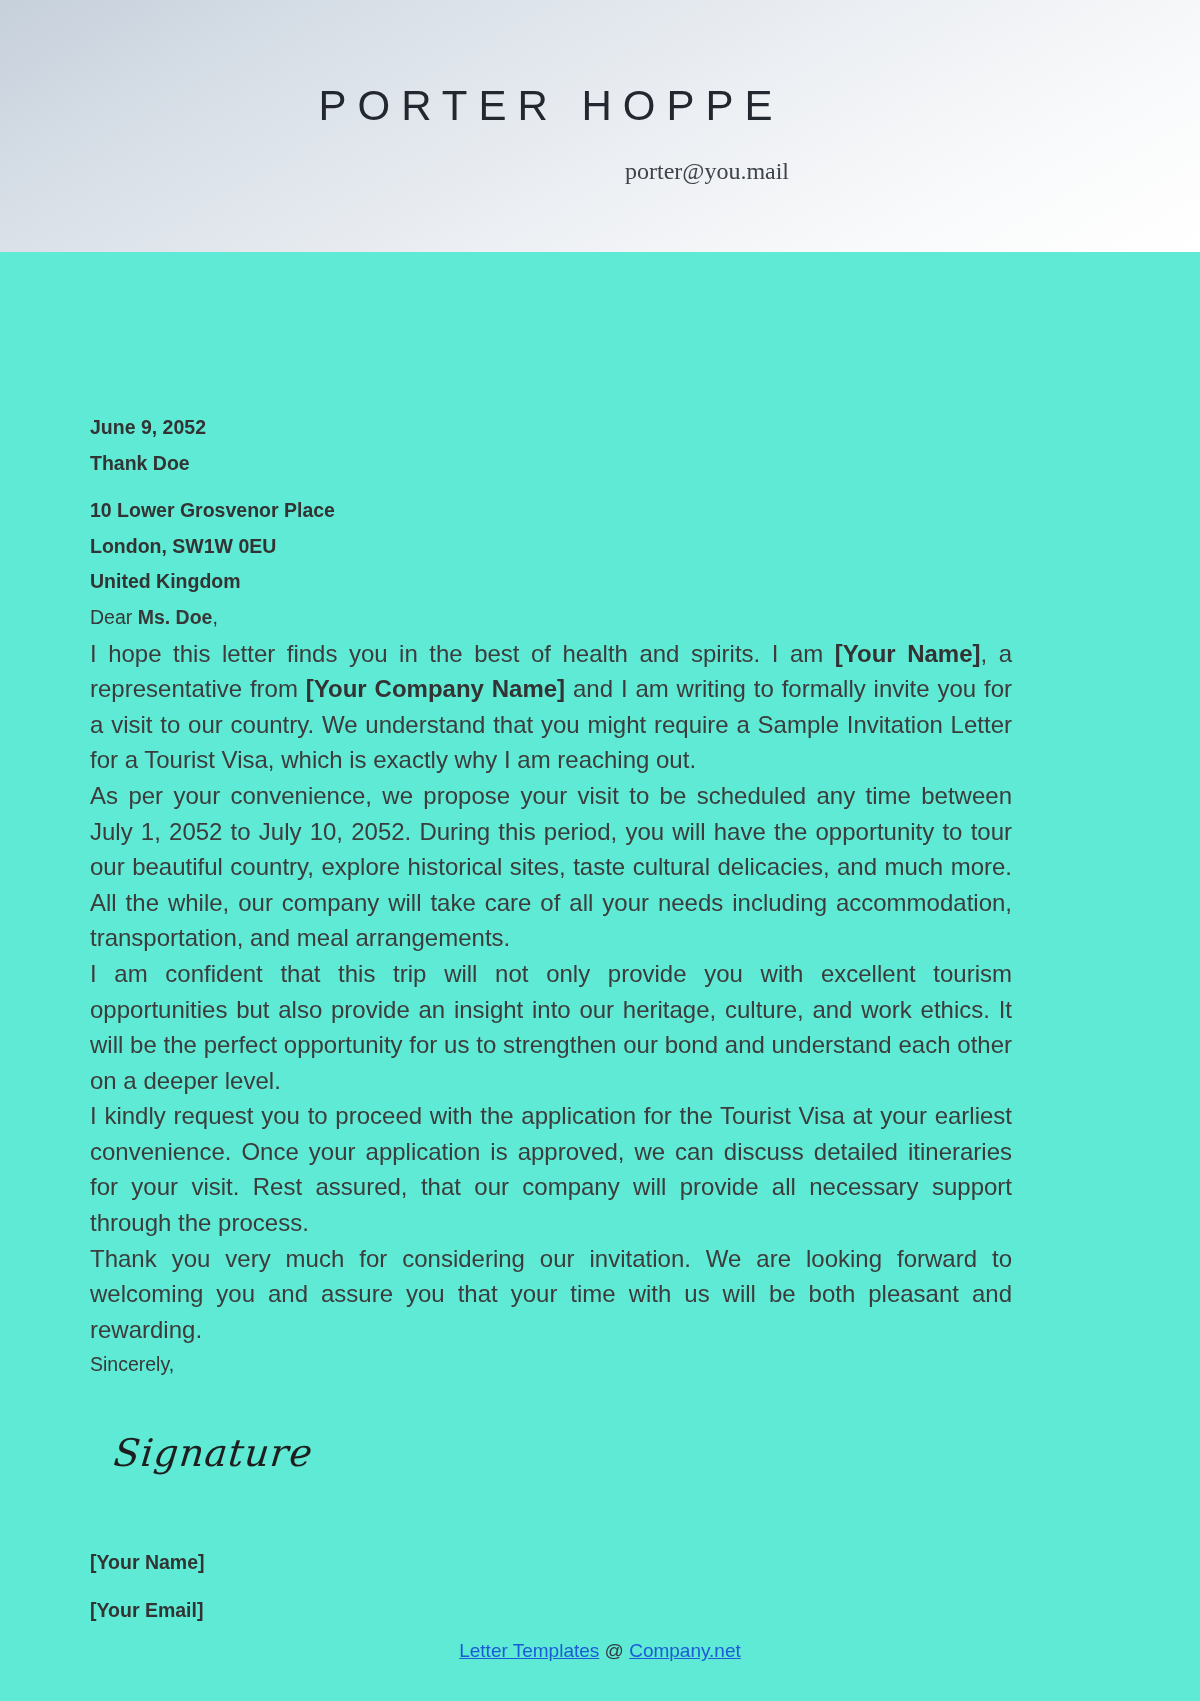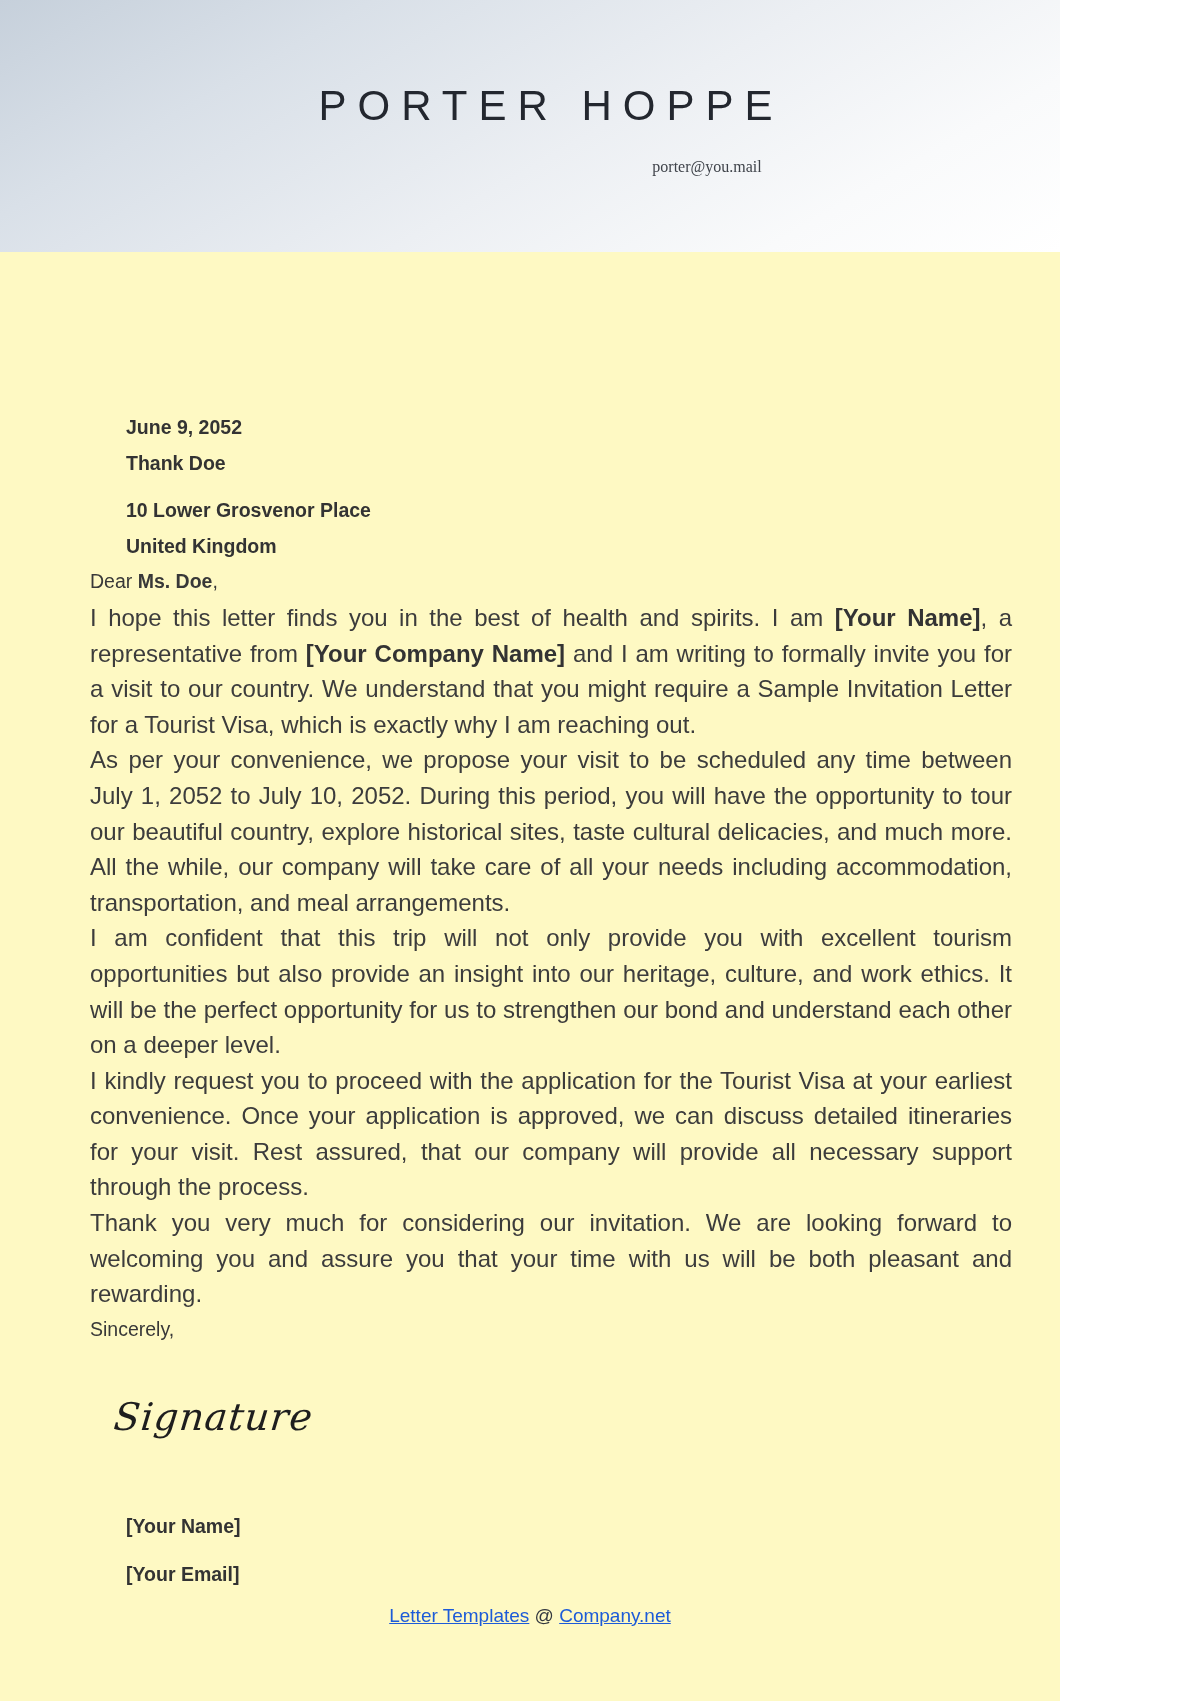--- a/index.html
+++ b/index.html
@@ -1,21 +1,21 @@
 <!DOCTYPE html>
 <html><head>
 <meta charset="utf-8">
 <style>
   html, body { margin: 0; padding: 0; background: #ffffff; }
   .page {
     position: relative;
-    width: 1060px;
+    width: 1200px;
     height: 1701px;
     overflow: hidden;
-    background: #fef9c3;
+    background: #5eead4;
     font-family: "Liberation Sans", sans-serif;
     color: #3a3a3a;
   }
   
   .letterhead {
     height: 252px;
     background: linear-gradient(150deg, #c6d0db 0%, #d9e0e8 25%, #eceff3 55%, #f9fafb 80%, #ffffff 100%);
   }
   .inner {
     width: 922px;
@@ -29,38 +29,37 @@
     font-weight: 400;
     letter-spacing: 11px;
     color: #23272f;
     font-family: "Liberation Sans", sans-serif;
   }
   .email-row {
     margin-top: 28px;
     padding-left: 312px;
     text-align: center;
     font-family: "Liberation Serif", "DejaVu Serif", serif;
-    font-size: 16px;
+    font-size: 24px;
     color: #3f434a;
   }
   
   .content { padding-top: 158px; }
   .letter-title {
     margin: 0 0 14px 0;
     text-align: center;
     font-size: 37px;
     font-weight: 700;
     letter-spacing: 0px;
     color: #2e2e2e;
   }
   .line {
     font-size: 19.5px;
     line-height: 35.6px;
     color: #383838;
-    margin-left: 36px;
   }
   .bold { font-weight: 700; color: #333333; }
   .address-block { margin-top: 12px; }
   .salutation { margin: 0; }
   .body-para {
     margin: 0;
     font-size: 24px;
     line-height: 35.6px;
     text-align: justify;
     color: #3c3c3c;
@@ -106,20 +105,21 @@
     </div>
   </header>
 
   <main class="content inner">
 
     <div class="line bold">June 9, 2052</div>
     <div class="line bold">Thank Doe</div>
 
     <div class="address-block">
       <div class="line bold">10 Lower Grosvenor Place</div>
+      <div class="line bold">London, SW1W 0EU</div>
       <div class="line bold">United Kingdom</div>
     </div>
 
     <p class="line salutation"><span>Dear </span><strong>Ms. Doe</strong><span>,</span></p>
 
     <div id="paragraphs">
         <p class="body-para"><span>I hope this letter finds you in the best of health and spirits. I am </span><strong>[Your Name]</strong><span>, a representative from </span><strong>[Your Company Name]</strong><span> and I am writing to formally invite you for a visit to our country. We understand that you might require a Sample Invitation Letter for a Tourist Visa, which is exactly why I am reaching out.</span></p>
         <p class="body-para"><span>As per your convenience, we propose your visit to be scheduled any time between July 1, 2052 to July 10, 2052. During this period, you will have the opportunity to tour our beautiful country, explore historical sites, taste cultural delicacies, and much more. All the while, our company will take care of all your needs including accommodation, transportation, and meal arrangements.</span></p>
         <p class="body-para"><span>I am confident that this trip will not only provide you with excellent tourism opportunities but also provide an insight into our heritage, culture, and work ethics. It will be the perfect opportunity for us to strengthen our bond and understand each other on a deeper level.</span></p>
         <p class="body-para"><span>I kindly request you to proceed with the application for the Tourist Visa at your earliest convenience. Once your application is approved, we can discuss detailed itineraries for your visit. Rest assured, that our company will provide all necessary support through the process.</span></p>

